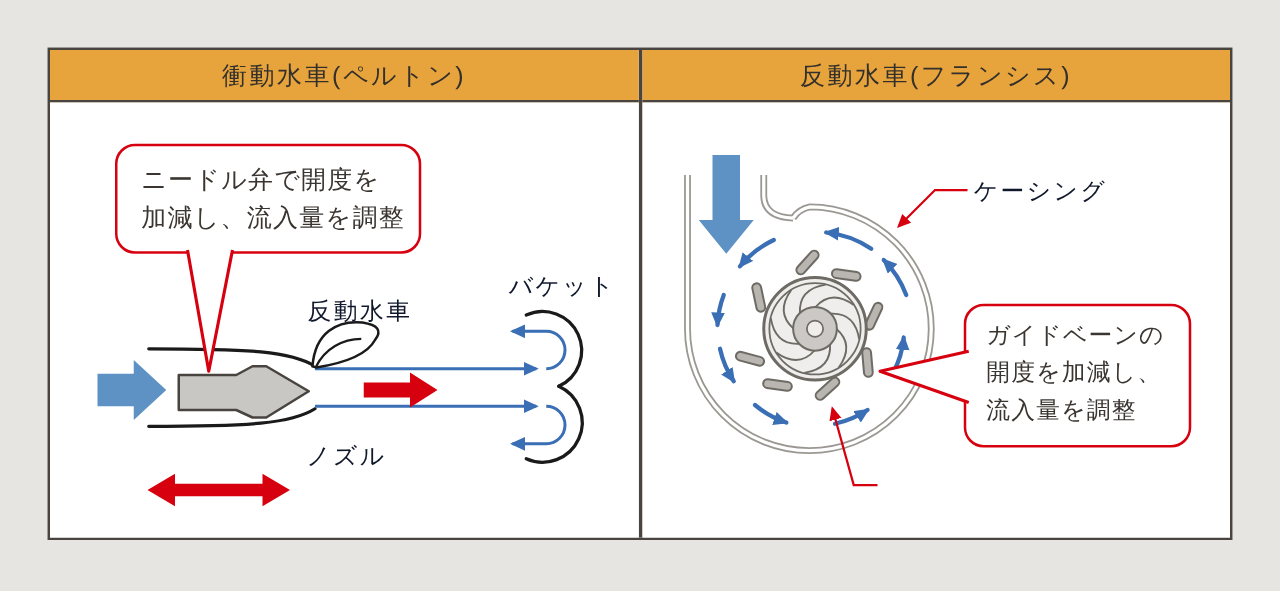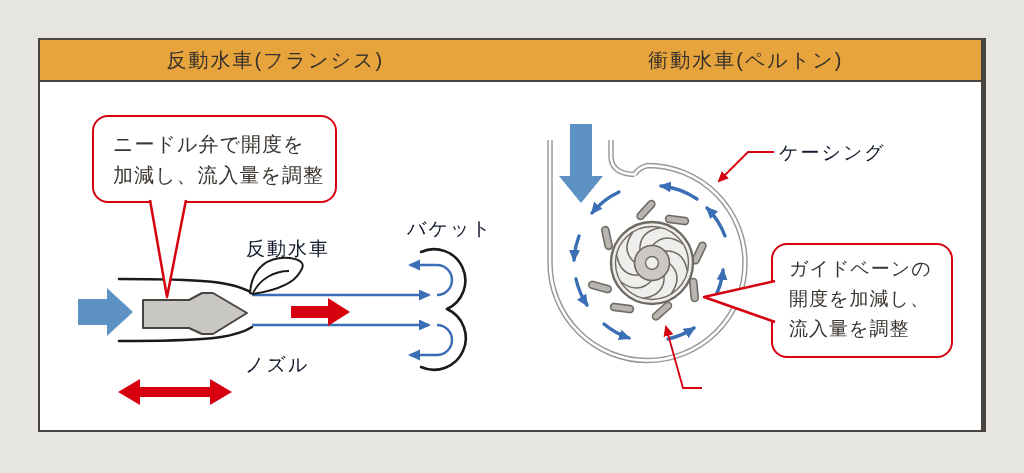--- a/index.html
+++ b/index.html
@@ -37,29 +37,29 @@
   .callout.l{left:92px;top:115px;width:245px;height:88px;padding:12px 0 0 19px;}
   .callout.r{left:771px;top:243px;width:182px;height:115px;padding:9px 0 0 16px;font-size:19px;line-height:30px;}
   .z1{z-index:1}.z2{z-index:2}.z3{z-index:3}
 </style>
 </head>
 <body>
 
 <div class="stage">
 
   <div class="frame">
+    <div class="panel left">
+      <div class="panel-header">
+        <span>衝動水車(ペルトン)</span>
+      </div>
+      <div class="panel-body"></div>
+    </div>
     <div class="panel">
       <div class="panel-header">
         <span>反動水車(フランシス)</span>
-      </div>
-      <div class="panel-body"></div>
-    </div>
-    <div class="panel left">
-      <div class="panel-header">
-        <span>衝動水車(ペルトン)</span>
       </div>
       <div class="panel-body"></div>
     </div>
   </div>
 
   <svg class="layer z1" viewBox="0 0 1024 473">
     <defs>
       <marker id="ab" markerUnits="userSpaceOnUse" markerWidth="13" markerHeight="12" refX="10" refY="5.5" orient="auto">
         <path d="M0,0 L12,5.5 L0,11 Z" fill="#3a6eb5"></path>
       </marker>

